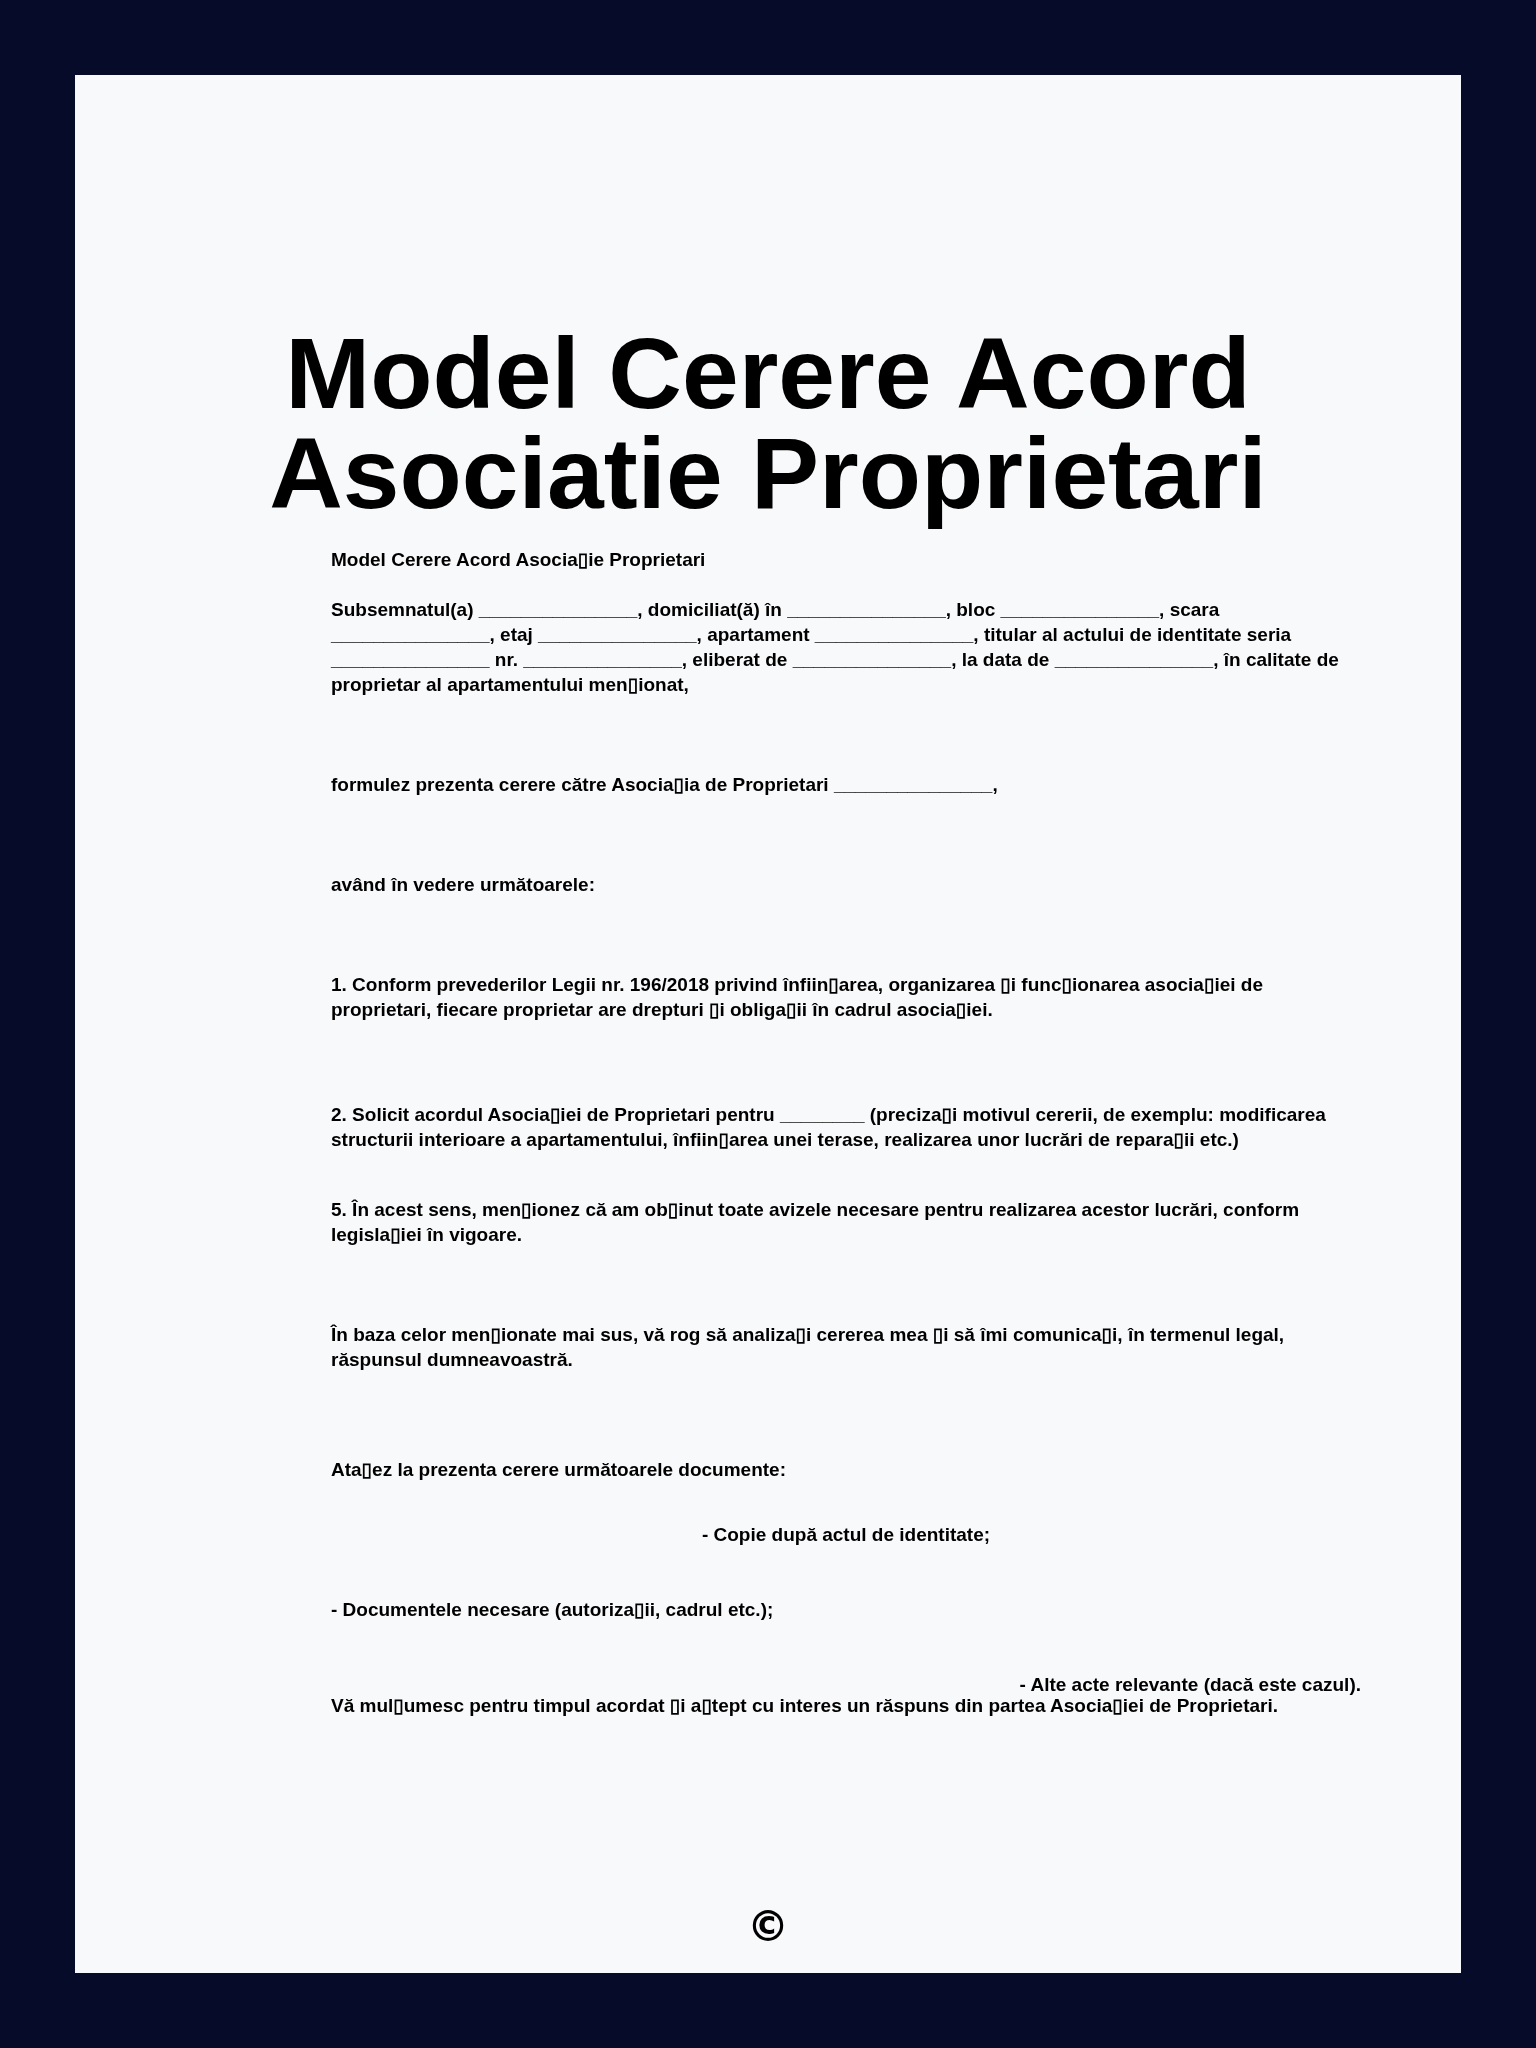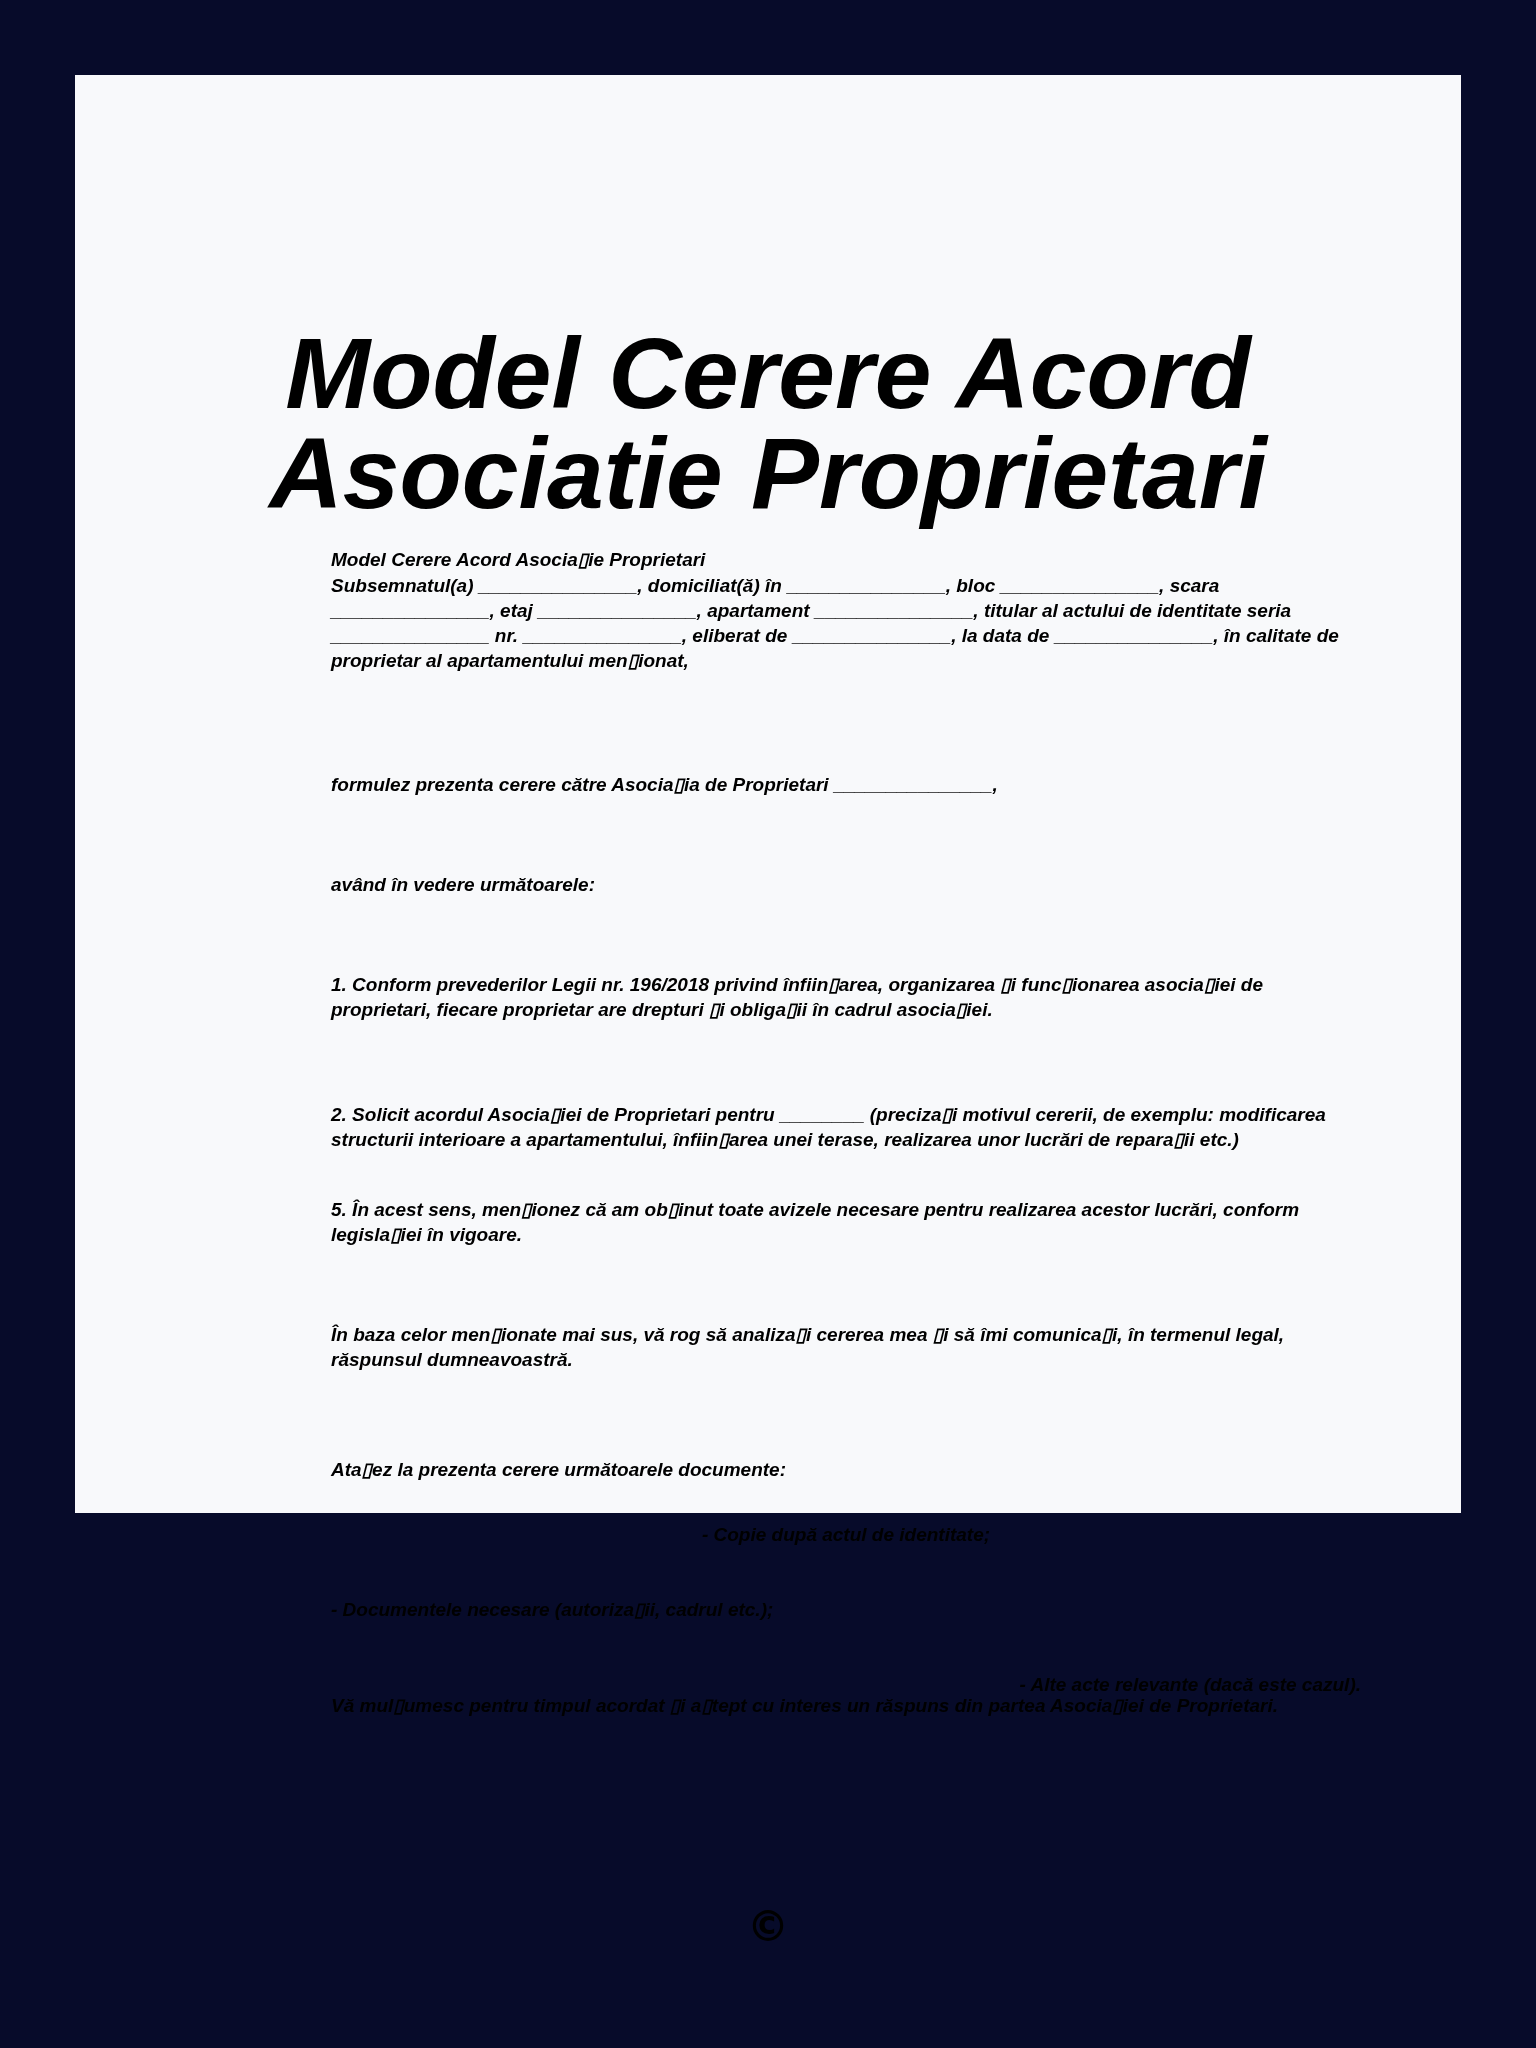--- a/index.html
+++ b/index.html
@@ -12,23 +12,22 @@
       background: #070b2a;
       position: relative;
       overflow: hidden;
       font-family: "Liberation Sans", sans-serif;
     }
     .page {
       position: absolute;
       left: 75px;
       top: 75px;
       width: 1386px;
-      height: 1438px;
+      height: 1898px;
       background: #f8f9fb;
-      font-style: italic;
     }
     .title {
       position: absolute;
       left: 0;
       top: 248px;
       width: 100%;
       margin: 0;
       text-align: center;
       font-family: "Liberation Sans", sans-serif;
       font-weight: bold;
@@ -75,21 +74,21 @@
 <body>
 
 <div class="page">
   <h1 class="title">
     <span class="title-line">Model Cerere Acord</span>
     <span class="title-line">Asociatie Proprietari</span>
   </h1>
 
   <div class="body">
     <p class="p" style="top:466px;">Model Cerere Acord Asocia▯ie Proprietari</p>
-    <p class="p" style="top:492px;">Subsemnatul(a) _______________, domiciliat(ă) în _______________, bloc _______________, scara _______________, etaj _______________, apartament _______________, titular al actului de identitate seria _______________ nr. _______________, eliberat de _______________, la data de _______________, în calitate de proprietar al apartamentului men▯ionat,</p>
+    <p class="p" style="top:516px;">Subsemnatul(a) _______________, domiciliat(ă) în _______________, bloc _______________, scara _______________, etaj _______________, apartament _______________, titular al actului de identitate seria _______________ nr. _______________, eliberat de _______________, la data de _______________, în calitate de proprietar al apartamentului men▯ionat,</p>
     <p class="p" style="top:691px;">formulez prezenta cerere către Asocia▯ia de Proprietari _______________,</p>
     <p class="p" style="top:791px;">având în vedere următoarele:</p>
     <p class="p" style="top:891px;">1. Conform prevederilor Legii nr. 196/2018 privind înfiin▯area, organizarea ▯i func▯ionarea asocia▯iei de proprietari, fiecare proprietar are drepturi ▯i obliga▯ii în cadrul asocia▯iei.</p>
     <p class="p" style="top:1021px;">2. Solicit acordul Asocia▯iei de Proprietari pentru ________ (preciza▯i motivul cererii, de exemplu: modificarea structurii interioare a apartamentului, înfiin▯area unei terase, realizarea unor lucrări de repara▯ii etc.)</p>
     <p class="p" style="top:1116px;">5. În acest sens, men▯ionez că am ob▯inut toate avizele necesare pentru realizarea acestor lucrări, conform legisla▯iei în vigoare.</p>
     <p class="p" style="top:1241px;">În baza celor men▯ionate mai sus, vă rog să analiza▯i cererea mea ▯i să îmi comunica▯i, în termenul legal, răspunsul dumneavoastră.</p>
     <p class="p" style="top:1376px;">Ata▯ez la prezenta cerere următoarele documente:</p>
     <p class="p" style="top:1441px;text-align:center;">- Copie după actul de identitate;</p>
     <p class="p" style="top:1516px;">- Documentele necesare (autoriza▯ii, cadrul etc.);</p>
     <p class="p" style="top:1591px;text-align:right;">- Alte acte relevante (dacă este cazul).</p>

